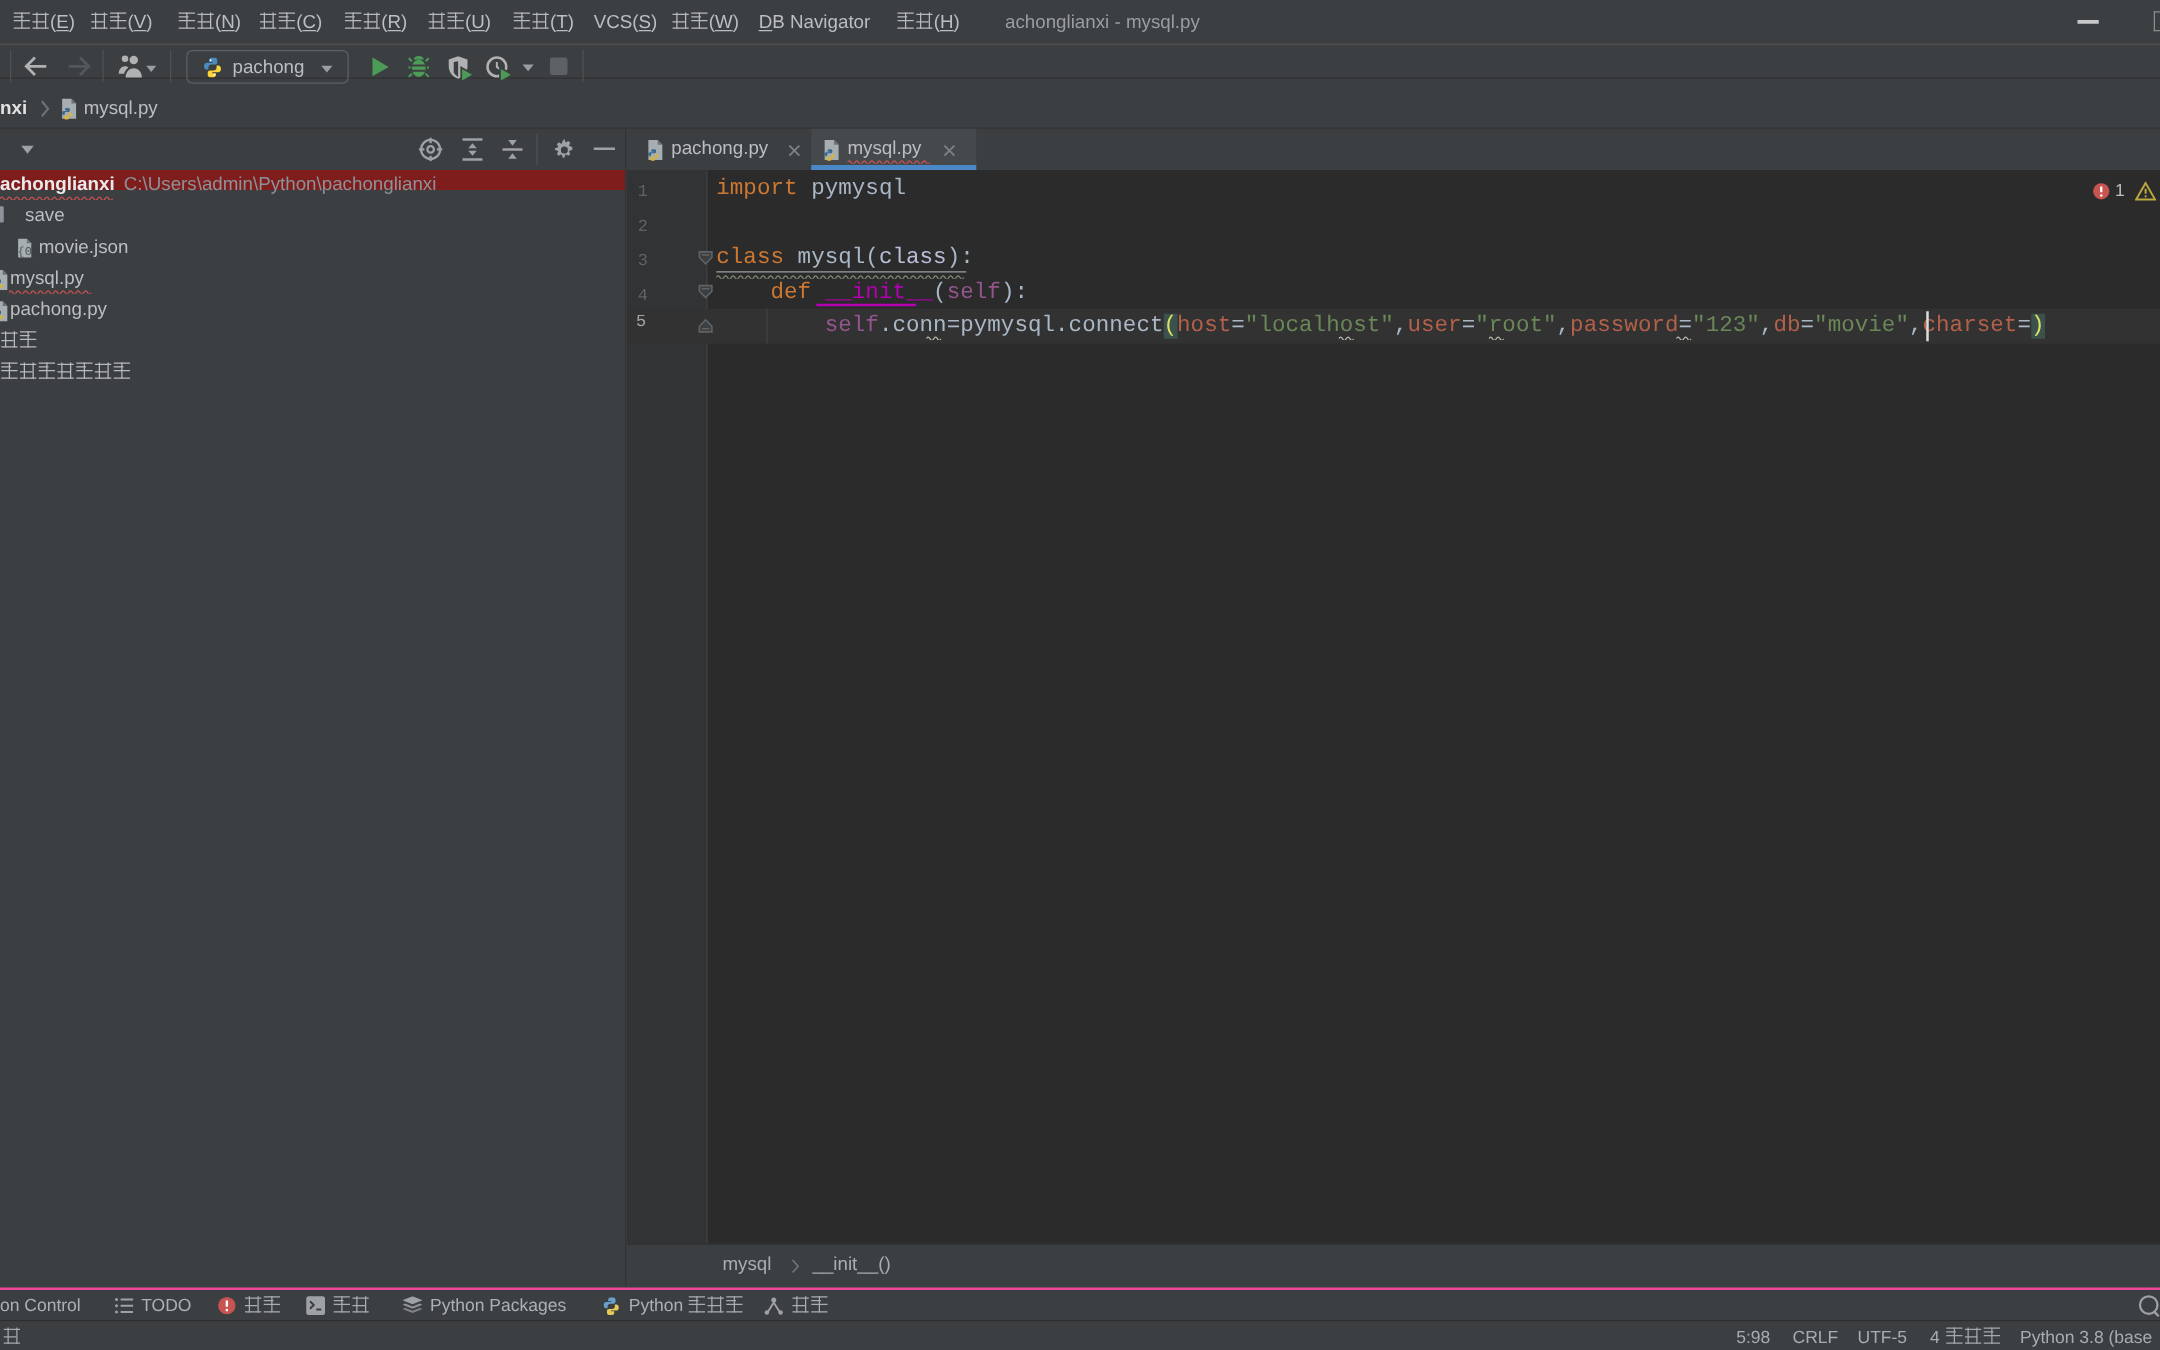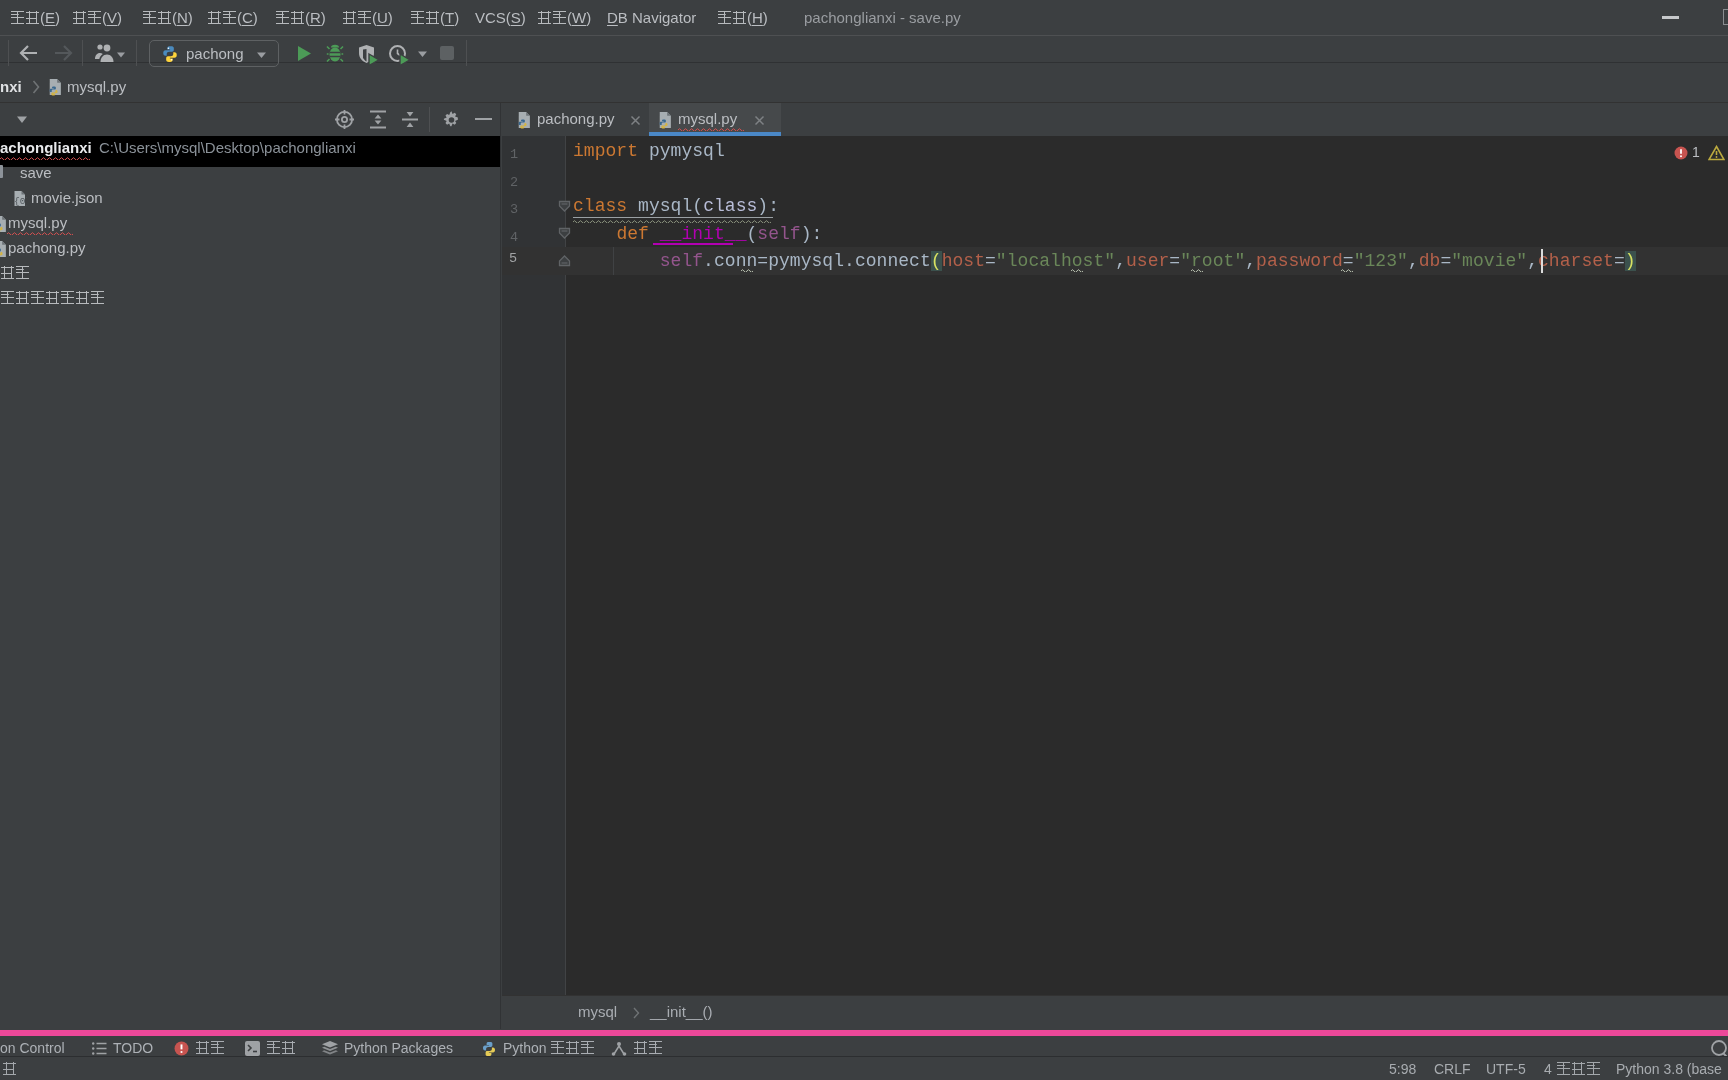--- a/index.html
+++ b/index.html
@@ -30,21 +30,21 @@
  <div class="abs" style="left:72px;top:9px"><span class="cj v2"></span><span class="cj"></span>(<u>V</u>)</div>
  <div class="abs" style="left:142px;top:9px"><span class="cj"></span><span class="cj v2"></span>(<u>N</u>)</div>
  <div class="abs" style="left:207px;top:9px"><span class="cj v2"></span><span class="cj"></span>(<u>C</u>)</div>
  <div class="abs" style="left:275px;top:9px"><span class="cj"></span><span class="cj v2"></span>(<u>R</u>)</div>
  <div class="abs" style="left:342px;top:9px"><span class="cj v2"></span><span class="cj"></span>(<u>U</u>)</div>
  <div class="abs" style="left:410px;top:9px"><span class="cj"></span><span class="cj v2"></span>(<u>T</u>)</div>
  <div class="abs" style="left:475px;top:9px">VCS(<u>S</u>)</div>
  <div class="abs" style="left:537px;top:9px"><span class="cj v2"></span><span class="cj"></span>(<u>W</u>)</div>
  <div class="abs" style="left:607px;top:9px"><u>D</u>B Navigator</div>
  <div class="abs" style="left:717px;top:9px"><span class="cj"></span><span class="cj v2"></span>(<u>H</u>)</div>
- <div class="abs" style="left:804px;top:9px;color:#9a9da1">pachonglianxi - save.py</div>
+ <div class="abs" style="left:804px;top:9px;color:#9a9da1">achonglianxi - mysql.py</div>
  <div class="abs" style="left:1662px;top:16px;width:17px;height:2.5px;background:#c6c8ca"></div>
  <div class="abs" style="left:1723px;top:9px;width:5px;height:16px;border:1.5px solid #8a8d90;border-right:none"></div>
 </div>
 
 <div class="abs" id="toolbar" style="left:0;top:37px;width:1728px;height:26px;background:#3c3f41;border-bottom:1px solid #2f3133">
  <div class="abs" style="left:8px;top:3px;width:1px;height:26px;background:#4e5052"></div>
 
  <svg class="abs" style="left:19px;top:7px" width="20" height="18" viewBox="0 0 20 18">
       <path d="M2 9h16M9 2L2 9l7 7" stroke="#afb1b3" stroke-width="2.2" fill="none"></path>
     </svg>
@@ -144,23 +144,23 @@
   <path d="M1 9.5h16" stroke="#9fa2a5" stroke-width="2"></path>
   <path d="M9 6.5L12.4 2H5.6zM9 12.5l3.4 4.5H5.6z" fill="#9fa2a5"></path>
  </svg>
  <div class="abs" style="left:429px;top:4px;width:1px;height:25px;background:#4e5052"></div>
  <svg class="abs" style="left:442px;top:7px" width="19" height="19" viewBox="0 0 19 19">
   <path fill="#9fa2a5" d="M9.5 0l1.2 3 2.3-1.3 1.7 1.7L13.4 5.7l3 1.2v2.4l-3 1.2 1.3 2.3-1.7 1.7-2.3-1.3-1.2 3H8.3l-1.2-3-2.3 1.3-1.7-1.7 1.3-2.3-3-1.2V8.1l3-1.2L3.1 4.6l1.7-1.7 2.3 1.3 1.2-3z" transform="translate(0.6,1.2) scale(0.93)"></path>
   <circle cx="9.5" cy="10" r="2.8" fill="#3c3f41"></circle>
  </svg>
  <div class="abs" style="left:475px;top:15px;width:17px;height:2.4px;background:#9fa2a5"></div>
 
- <div class="abs" style="left:0;top:33px;width:501px;height:31px;background:#000000">
+ <div class="abs" style="left:0;top:33px;width:501px;height:16px;background:#7f1d1d">
   <div class="abs" style="left:0;top:3px;color:#e8eaec;font-size:15px;font-weight:bold">achonglianxi</div>
-  <div class="abs" style="left:99px;top:3px;color:#8b9299;font-size:15px">C:\Users\mysql\Desktop\pachonglianxi</div>
+  <div class="abs" style="left:99px;top:3px;color:#8b9299;font-size:15px">C:\Users\admin\Python\pachonglianxi</div>
   <svg class="abs" style="left:0;top:20px" width="92" height="4" viewBox="0 0 92 4">
         <path d="M0 3q1.5-2.6 3 0t3 0t3 0t3 0t3 0t3 0t3 0t3 0t3 0t3 0t3 0t3 0t3 0t3 0t3 0t3 0t3 0t3 0t3 0t3 0t3 0t3 0t3 0t3 0t3 0t3 0t3 0t3 0t3 0t3 0" stroke="#d25252" stroke-width="1" fill="none"></path>
       </svg>
  </div>
  <div class="abs" style="left:0;top:58px;width:501px;height:25px">
   <div class="abs" style="left:-13px;top:4px;width:16px;height:13px;background:#8d939a;border-radius:1px"></div>
   <div class="abs" style="left:20px;top:3px;color:#bbbec2;font-size:15px">save</div>
  </div>
  <div class="abs" style="left:0;top:83px;width:501px;height:25px">
   <svg class="abs" style="left:11px;top:4px" width="16" height="17" viewBox="0 0 16 16">
@@ -304,21 +304,21 @@
 </div>
 
 <div class="abs" id="crumbbot" style="left:502px;top:995px;width:1226px;height:34px;background:#3c3f41;border-top:1px solid #323232">
  <div class="abs" style="left:76px;top:7px;color:#a9adb2;font-size:15px">mysql</div>
  <svg class="abs" style="left:131px;top:11px" width="7" height="12" viewBox="0 0 7 12">
       <path d="M1 1l4.5 5L1 11" stroke="#6f7375" stroke-width="1.4" fill="none"></path>
     </svg>
  <div class="abs" style="left:148px;top:7px;color:#a9adb2;font-size:15px">__init__()</div>
 </div>
 
-<div class="abs" id="bottombar" style="left:0;top:1030px;width:1728px;height:25px;background:#3c3f41;border-top:6px solid #ec4899;color:#adb1b6;font-size:14px">
+<div class="abs" id="bottombar" style="left:0;top:1030px;width:1728px;height:25px;background:#3c3f41;border-top:2px solid #ec4899;color:#adb1b6;font-size:14px">
  <div class="abs" style="left:0;top:4px">on Control</div>
  <svg class="abs" style="left:92px;top:6px" width="15" height="13" viewBox="0 0 15 13">
       <g stroke="#9fa2a5" stroke-width="1.6">
         <path d="M4.5 1.5h10M4.5 6.5h10M4.5 11.5h10"></path>
       </g>
       <circle cx="1.2" cy="1.5" r="1.2" fill="#9fa2a5"></circle>
       <circle cx="1.2" cy="6.5" r="1.2" fill="#9fa2a5"></circle>
       <circle cx="1.2" cy="11.5" r="1.2" fill="#9fa2a5"></circle>
     </svg>
  <div class="abs" style="left:113px;top:4px">TODO</div>

